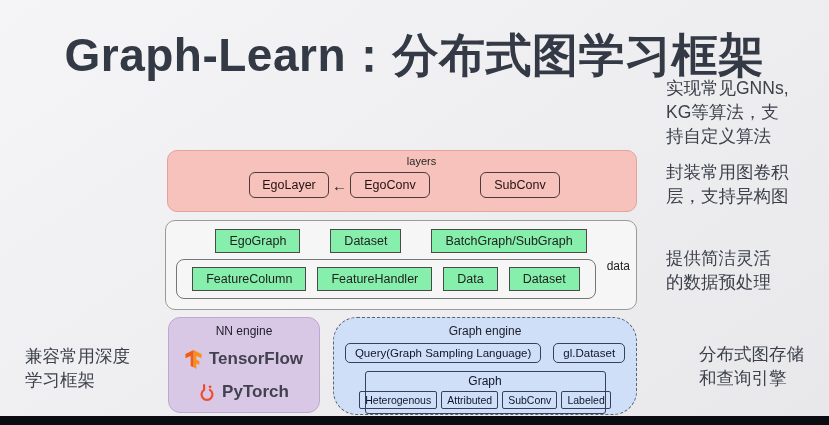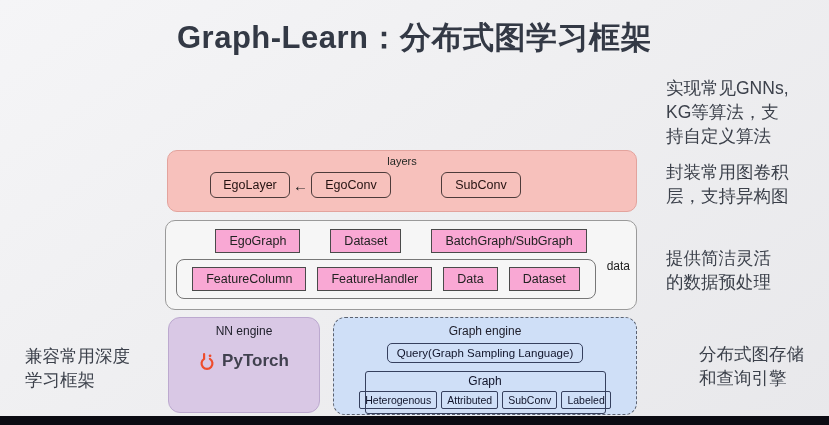--- a/index.html
+++ b/index.html
@@ -3,48 +3,48 @@
 <meta charset="utf-8">
 <style>
   * { margin:0; padding:0; box-sizing:border-box; }
   html,body { background:#dcdcdf; }
   #slide {
     width:829px; height:425px; position:relative; overflow:hidden;
     background:linear-gradient(145deg,#f5f5f7 0%,#efeff1 45%,#e8e8eb 100%);
     font-family:"Liberation Sans", sans-serif; color:#222;
   }
   .title {
-    position:absolute; top:17px; left:0; width:100%; text-align:center;
-    font-size:31px; font-weight:bold; color:#333945; letter-spacing:.5px;
+    position:absolute; top:25px; left:0; width:100%; text-align:center;
+    font-size:46px; font-weight:bold; color:#333945; letter-spacing:.5px;
   }
   .box { position:absolute; }
   .model-box  { left:167px; top:70px;  width:470px; height:72px; background:var(--model-fill,#cfe3ca); border:1px solid #a4bf9e; border-radius:10px; }
-  .layers-box { left:167px; top:150px; width:470px; height:62px; background:var(--layers-fill,#f7c1bc); border:1px solid #e3a39d; border-radius:10px; }
+  .layers-box { left:167px; top:150px; width:470px; height:62px; background:var(--layers-fill,#f7c1bc); border:1px solid #e3a39d; border-radius:10px;padding-left:39px; }
   .data-box   { left:165px; top:220px; width:472px; height:90px; background:var(--data-fill,#f6f6f6); border:1.5px solid #9a9a9a; border-radius:10px; }
   .nn-box     { left:168px; top:317px; width:152px; height:96px; background:var(--nn-fill,#d9c8e5); border:1px solid #bca9cf; border-radius:12px; }
-  .graph-box  { left:333px; top:317px; width:304px; height:98px; background:var(--graph-fill,#cfdff7); border:1.5px dashed #5b6270; border-radius:12px; }
+  .graph-box  { left:333px; top:317px; width:304px; height:98px; background:var(--graph-fill,#cfdff7); border:1.5px dashed #5b6270; border-radius:24px; }
 
   .sec-label { text-align:center; font-size:11px; color:#1e2420; margin-top:4px; }
 
   
   .model-row { display:flex; align-items:center; justify-content:space-between; padding:0 12px; margin-top:1px; }
   .gchip { border:1.5px solid #3f4d41; border-radius:6px; padding:4px 11px; font-size:12.5px; color:#15200f; white-space:nowrap; }
   .subgnn { border:1.5px solid #3f4d41; border-radius:8px; padding:0 14px 4px; display:flex; flex-direction:column; align-items:center; }
   .subgnn-label { font-size:10px; color:#1e2420; margin:1px 0 1px; }
   .subgnn-row { display:flex; gap:16px; }
 
   
   .layers-row { display:flex; align-items:center; padding-left:42px; margin-top:5px; }
   .pchip { border:1.5px solid #4d3b3a; border-radius:6px; padding:5px 0; width:80px; text-align:center; font-size:12.5px; color:#241211; }
   .arrow { font-size:15px; color:#222; margin:0 3px; line-height:1; }
   .subconv { margin-left:50px; }
 
   
   .drow { display:flex; justify-content:center; gap:30px; margin-top:8px; }
-  .wchip { background:#f9a8d4; border:1.5px solid #4a4a4a; padding:4px 13px; font-size:12.5px; color:#222; white-space:nowrap; }
+  .wchip { background:#86efac; border:1.5px solid #4a4a4a; padding:4px 13px; font-size:12.5px; color:#222; white-space:nowrap; }
   .dinner { margin:6px 40px 0 10px; border:1.5px solid #777; border-radius:8px; padding:7px 0; display:flex; justify-content:center; gap:11px; }
   .data-tag { position:absolute; right:6px; top:38px; font-size:12px; color:#222; }
 
   
   .nn-box { display:flex; flex-direction:column; align-items:center; }
   .engine-label { font-size:12px; color:#20202c; margin-top:6px; text-align:center; }
   .logo-row { display:flex; align-items:center; gap:7px; font-size:17px; font-weight:600; color:#41414f; }
   .tf-row { margin-top:11px; }
   .pt-row { margin-top:13px; }
   .logo { display:inline-flex; }
@@ -95,35 +95,45 @@
       <div class="wchip">FeatureColumn</div>
       <div class="wchip">FeatureHandler</div>
       <div class="wchip">Data</div>
       <div class="wchip">Dataset</div>
     </div>
     <div class="data-tag">data</div>
   </div>
 
   <div class="box nn-box">
     <div class="engine-label">NN engine</div>
+    <div class="logo-row tf-row">
+      <span class="logo">
+        <svg width="17" height="19" viewBox="0 0 18 20" aria-hidden="true">
+          <path fill="var(--tensorflow-orange,#f78f1e)" d="M9 0 L17.5 4.3 V8.6 L12 6.3 V10.2 L15.2 11.6 V15.6 L12 14.2 V20 L9 18.3 Z"></path>
+          <path fill="var(--tensorflow-orange-dark,#ef5c13)" d="M9 0 L0.5 4.3 V8.6 L6 6.3 V17 L9 18.3 Z"></path>
+        </svg>
+      </span>
+      <span>TensorFlow</span>
+    </div>
     <div class="logo-row pt-row">
       <span class="logo">
         <svg width="16" height="18" viewBox="0 0 22 24" aria-hidden="true">
           <path fill="none" stroke="var(--pytorch-orange,#ee4c2c)" stroke-width="3" stroke-linecap="round" d="M7 2.5 L7 9 A7.5 7.5 0 1 0 15 9"></path>
           <circle cx="15.2" cy="4.8" r="1.9" fill="var(--pytorch-orange,#ee4c2c)"></circle>
         </svg>
       </span>
       <span>PyTorch</span>
     </div>
   </div>
 
   <div class="box graph-box">
     <div class="engine-label">Graph engine</div>
     <div class="grow1">
       <div class="bchip">Query(Graph Sampling Language)</div>
+      <div class="bchip">gl.Dataset</div>
     </div>
     <div class="graph-group">
       <div class="graph-group-label">Graph</div>
       <div class="grow2">
         <div class="bchip2">Heterogenous</div>
         <div class="bchip2">Attributed</div>
         <div class="bchip2">SubConv</div>
         <div class="bchip2">Labeled</div>
       </div>
     </div>

